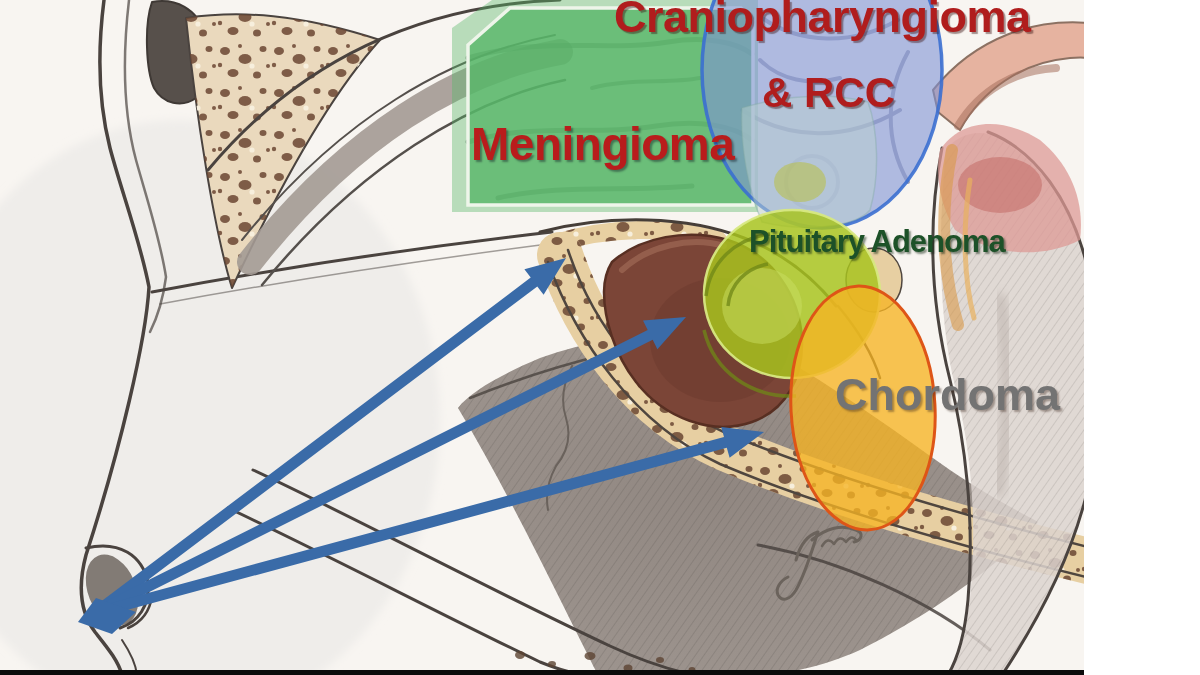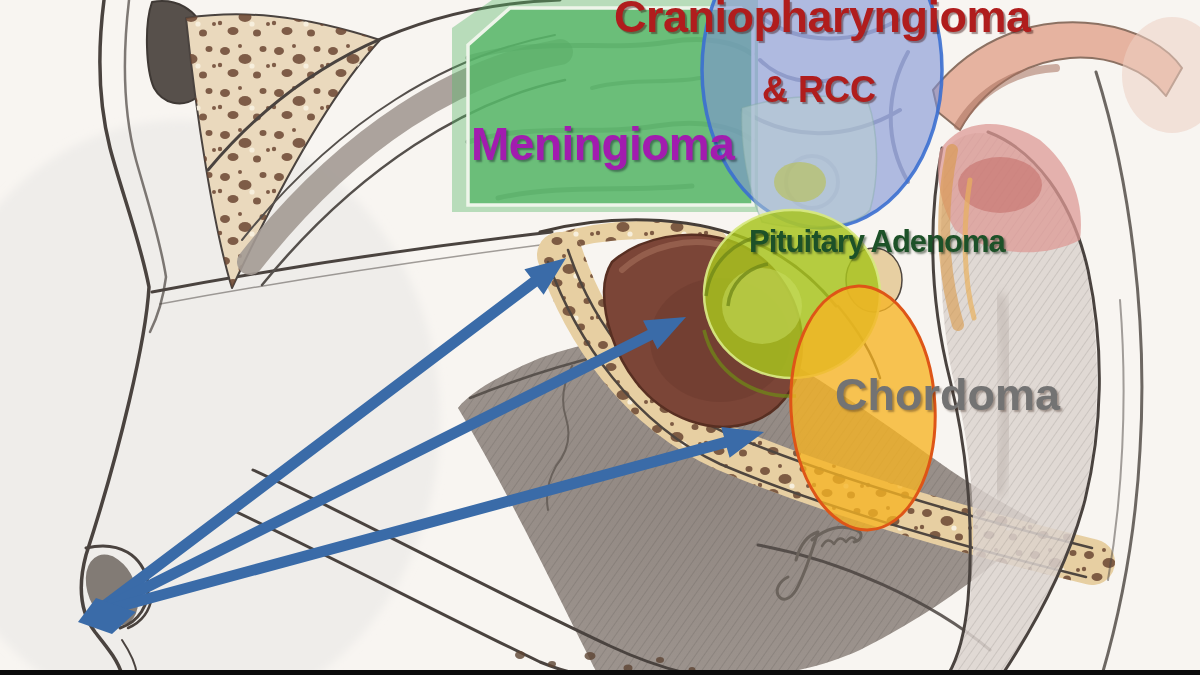--- a/index.html
+++ b/index.html
@@ -1,29 +1,29 @@
 <!DOCTYPE html>
 <html><head>
 <meta charset="utf-8">
 <style>
   html,body{margin:0;padding:0;background:#fff;}
   #stage{
-    position:relative;width:1200px;height:675px;overflow:hidden;
+    position:relative;width:1084px;height:675px;overflow:hidden;
     background:#f8f5f1;font-family:"Liberation Sans",sans-serif;
   }
   #art{position:absolute;left:0;top:0;}
   .lbl{
     position:absolute;font-weight:bold;white-space:nowrap;line-height:1em;
     font-family:"Liberation Sans",sans-serif;
   }
   .lbl-cranio{left:614px;top:-6px;font-size:45px;letter-spacing:-0.5px;color:#b01d1d;
     text-shadow:2px 2px 1px rgba(60,20,20,0.45);}
-  .lbl-rcc{left:762px;top:72px;font-size:36px;color:#b01d1d;
+  .lbl-rcc{left:762px;top:72px;font-size:42px;color:#b01d1d;
     text-shadow:2px 2px 1px rgba(60,20,20,0.45);}
-  .lbl-mening{left:471px;top:121px;font-size:46px;letter-spacing:-0.5px;color:#a21caf;
+  .lbl-mening{left:471px;top:121px;font-size:46px;letter-spacing:-0.5px;color:#b91c1c;
     text-shadow:2px 2px 2px rgba(20,30,40,0.45);}
   .lbl-pit{left:749px;top:226px;font-size:31px;letter-spacing:-1px;color:#1d5128;
     text-shadow:2px 2px 2px rgba(20,40,20,0.5);}
   .lbl-chord{left:835px;top:372px;font-size:45px;color:#737373;
     text-shadow:2px 2px 2px rgba(60,40,30,0.4);}
   .letterbox{position:absolute;left:0;bottom:0;width:100%;height:5px;background:#0b0b0b;}
 </style>
 </head>
 <body>
 

